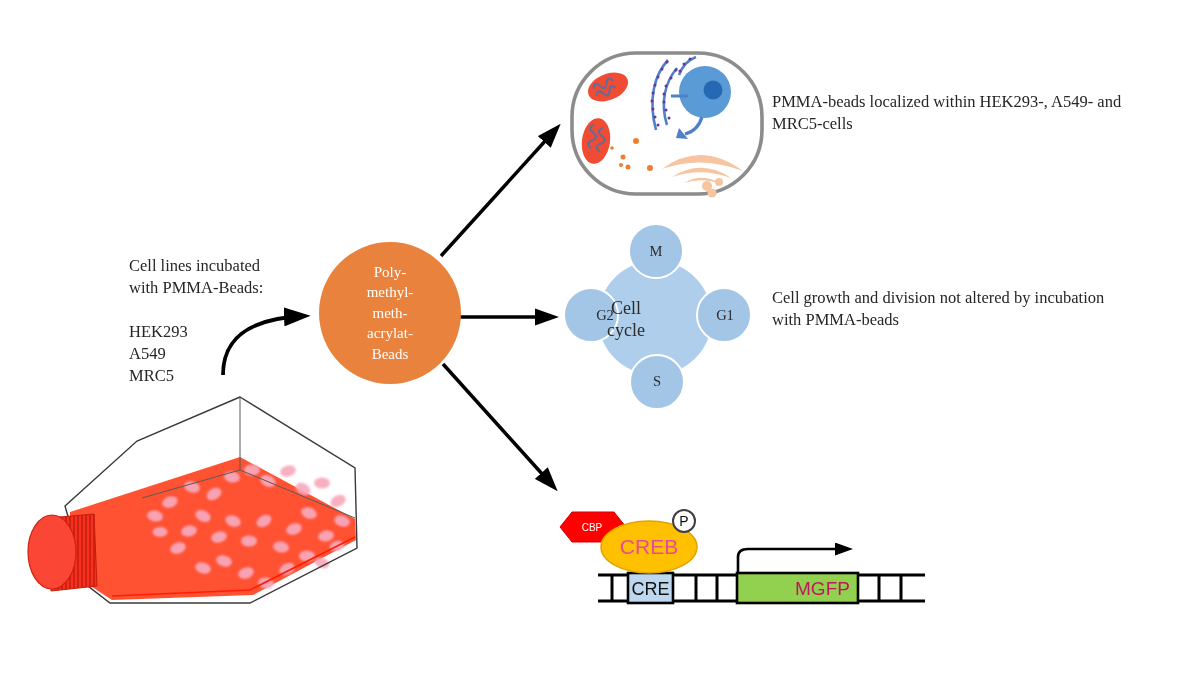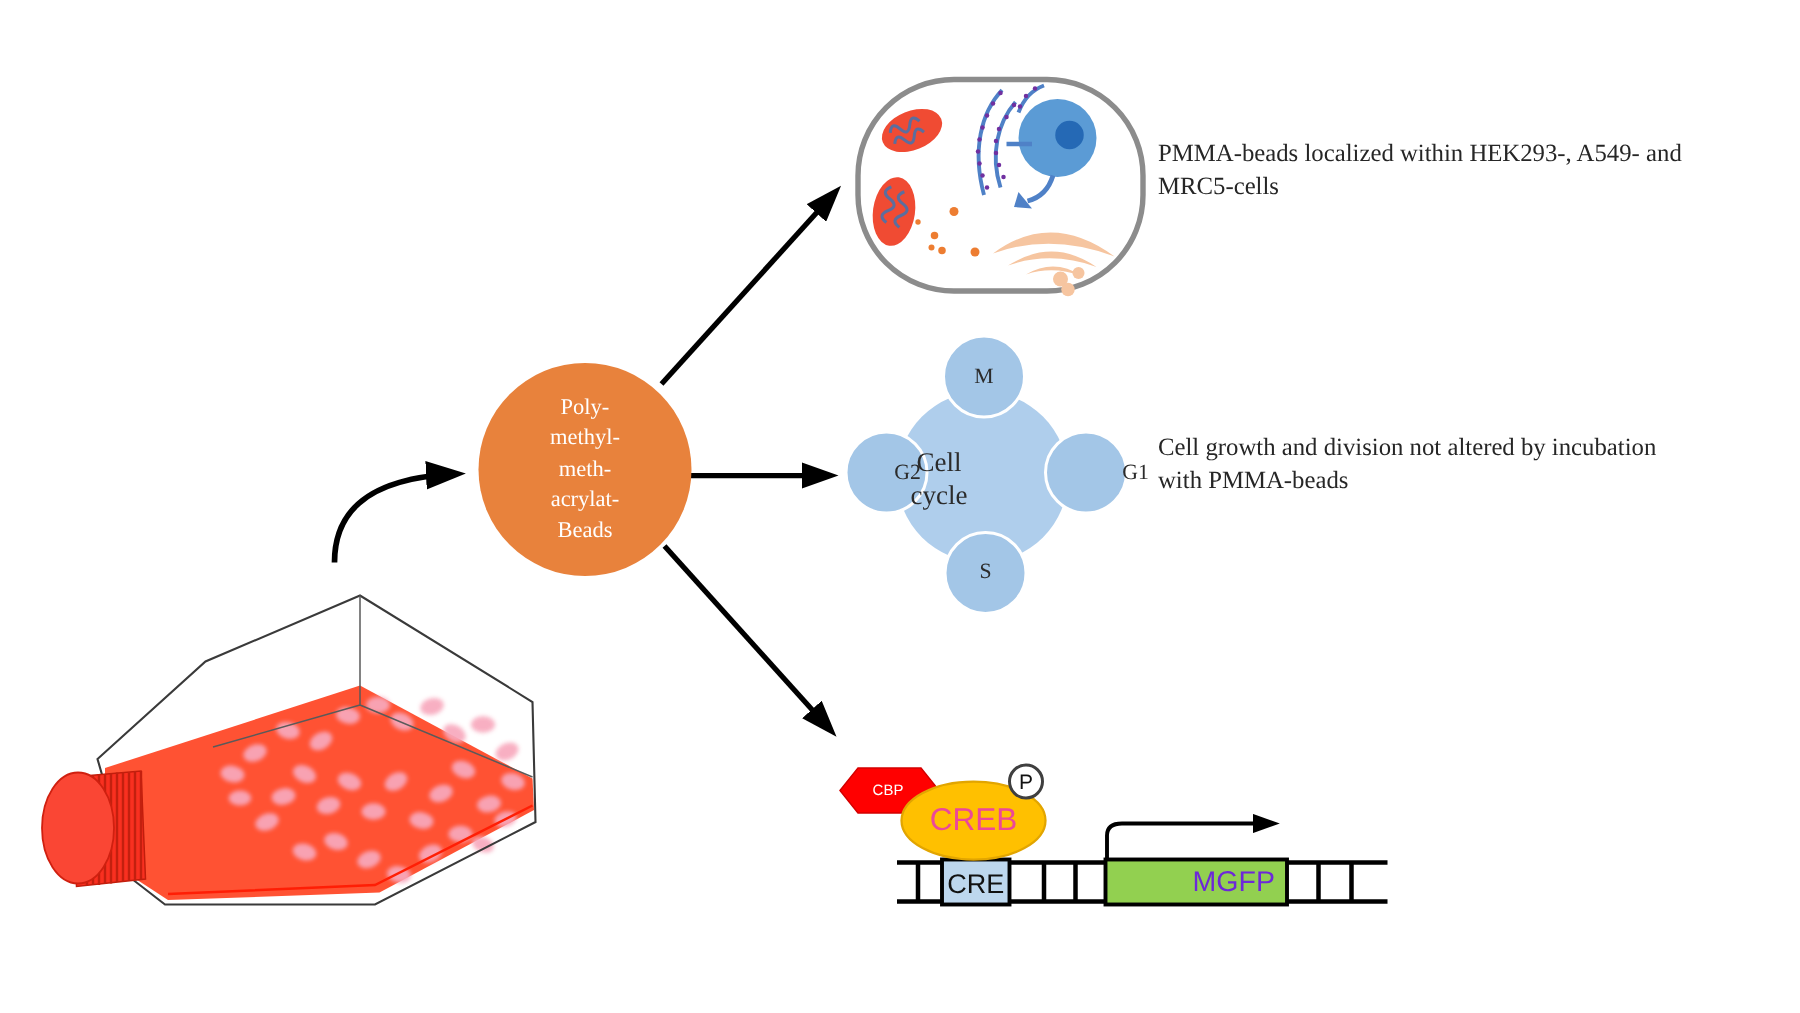--- a/index.html
+++ b/index.html
@@ -11,21 +11,21 @@
   .beads-label{position:absolute;left:320px;top:241px;width:140px;height:144px;
                color:#ffffff;font-size:15px;line-height:20.5px;white-space:pre-line;}
   .cycle-center{position:absolute;left:576px;top:296px;width:100px;height:46px;
                 font-size:18px;line-height:22px;color:#2b2b2b;white-space:pre-line;}
   .phase{position:absolute;font-size:14.5px;color:#2b2b2b;}
   .sans{font-family:"Liberation Sans","DejaVu Sans",sans-serif;white-space:normal;}
   .cbp-label{position:absolute;left:566px;top:518px;width:52px;height:18px;color:#ffffff;font-size:10px;}
   .creb-label{position:absolute;left:604px;top:535px;width:90px;height:24px;color:#ec4899;font-size:21px;}
   .p-label{position:absolute;left:674px;top:512px;width:20px;height:18px;color:#111;font-size:14px;}
   .cre-label{position:absolute;left:628px;top:576px;width:45px;height:26px;color:#111;font-size:18px;}
-  .mgfp-label{position:absolute;left:737px;top:576px;width:121px;height:26px;color:#6d28d9;font-size:19px;padding-left:25px;}
+  .mgfp-label{position:absolute;left:737px;top:576px;width:121px;height:26px;color:#be185d;font-size:19px;padding-left:25px;}
 </style>
 </head>
 <body>
 
 <div id="stage">
 
 <svg id="art" width="1200" height="675" viewBox="0 0 1200 675">
   <defs>
     <marker id="ah" markerWidth="7" markerHeight="5" refX="5" refY="2.5" orient="auto" markerUnits="strokeWidth">
       <path d="M0,0 L7,2.5 L0,5 Z" fill="#000"></path>
@@ -197,38 +197,44 @@
     <path d="M 738,573 L 738,557 Q 738,549 748,549 L 848,549" fill="none" stroke="#000" stroke-width="2.6" marker-end="url(#ah)"></path>
 
     <polygon points="560,527 572,512 614,512 626,527 614,542 572,542" fill="#FF0000" stroke="#D40000" stroke-width="1"></polygon>
 
     <ellipse cx="649" cy="547" rx="48" ry="26" fill="#FFC000" stroke="#E2A500" stroke-width="1.5"></ellipse>
 
     <circle cx="684" cy="521" r="11" fill="#ffffff" stroke="#3f3f3f" stroke-width="2"></circle>
   </g>
 </svg>
 
+  <div class="txt" style="left:129px;top:255px;">Cell lines incubated
+with PMMA-Beads:
+
+HEK293
+A549
+MRC5</div>
 
   <div class="beads-label ctr">Poly-
 methyl-
 meth-
 acrylat-
 Beads</div>
 
   <div class="txt" style="left:772px;top:91px;width:432px;">PMMA-beads localized within HEK293-, A549- and
 MRC5-cells</div>
 
   <div class="txt" style="left:772px;top:287px;width:432px;">Cell growth and division not altered by incubation
 with PMMA-beads</div>
 
 
   <div class="cycle-center ctr">Cell
 cycle</div>
   <div class="phase ctr" style="left:641px;top:243px;width:30px;">M</div>
-  <div class="phase ctr" style="left:740px;top:307px;width:34px;">G1</div>
+  <div class="phase ctr" style="left:708px;top:307px;width:34px;">G1</div>
   <div class="phase ctr" style="left:642px;top:373px;width:30px;">S</div>
   <div class="phase ctr" style="left:588px;top:307px;width:34px;font-family:Liberation Serif, serif;">G2</div>
 
   <div class="cbp-label sans ctr">CBP</div>
   <div class="creb-label sans ctr">CREB</div>
   <div class="p-label sans ctr">P</div>
   <div class="cre-label sans ctr">CRE</div>
   <div class="mgfp-label sans ctr">MGFP</div>
 </div>
 

